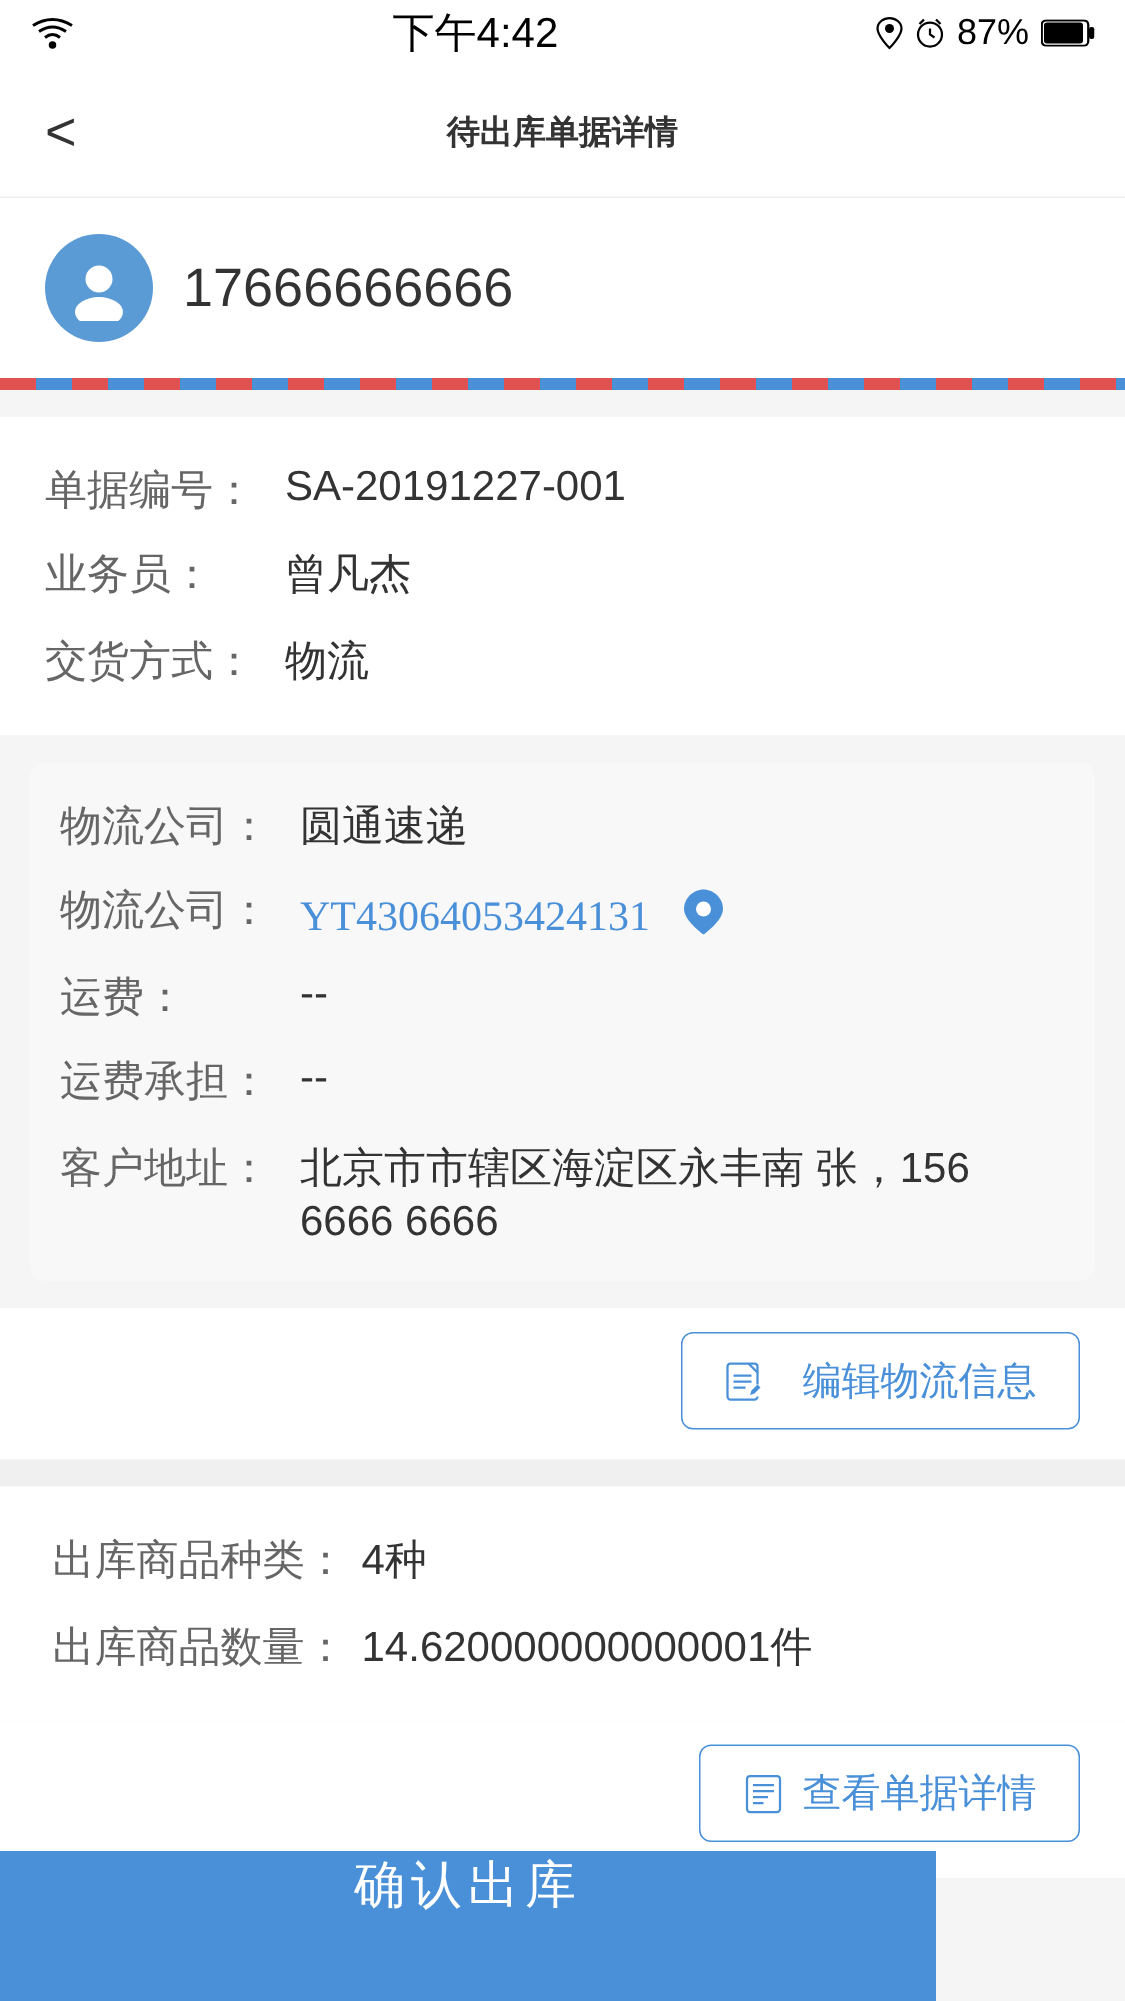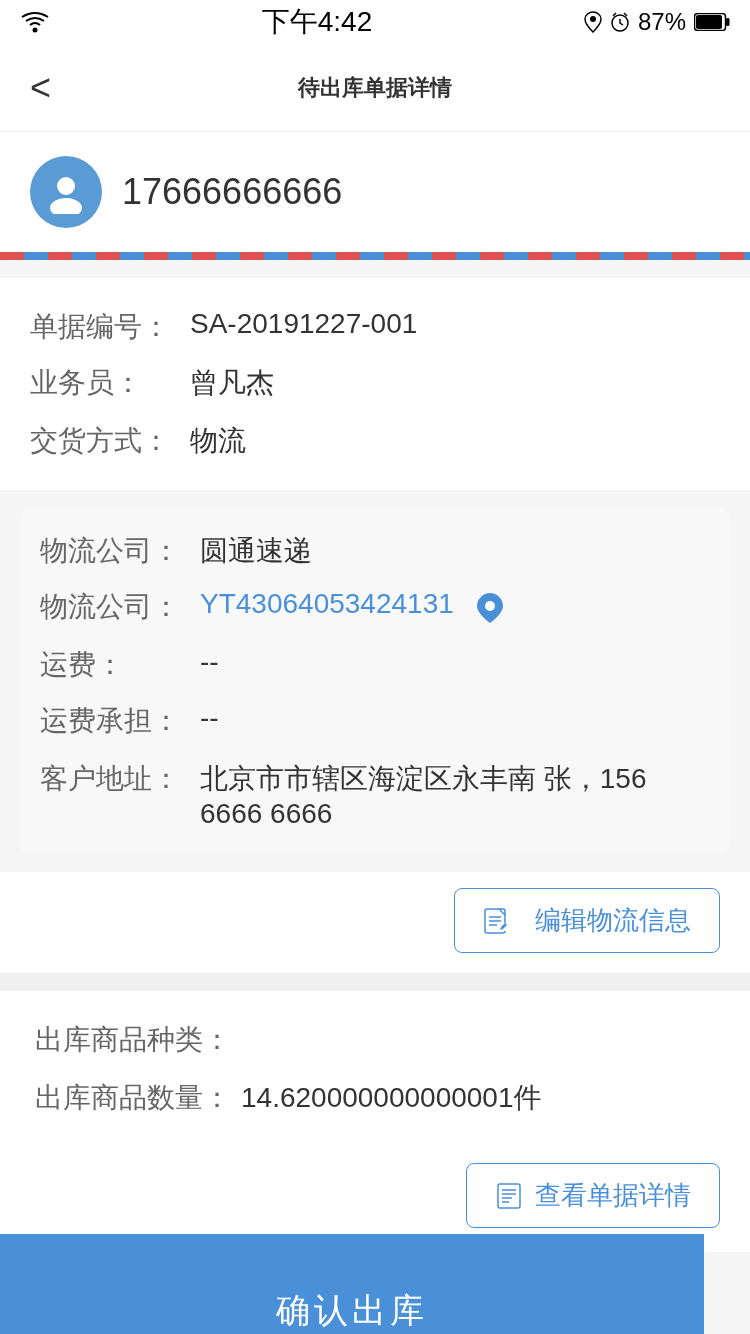--- a/index.html
+++ b/index.html
@@ -116,22 +116,23 @@
     
     .logistics-card {
       background: #f8f8f8;
       border-radius: 10px;
       margin: 18px 20px;
       padding: 24px 20px;
     }
     .logistics-card .info-row { font-size: 28px; }
     .tracking-row {
       display: flex;
-      align-items: flex-start;
+      align-items: flex-end;
       gap: 16px;
+      font-family: Liberation Serif, serif;
     }
     .location-icon {
       width: 40px;
       height: 40px;
       display: inline-flex;
       align-items: center;
       justify-content: center;
     }
 
     
@@ -185,25 +186,25 @@
       align-items: center;
       gap: 12px;
       cursor: pointer;
       background: #fff;
     }
 
     
     .confirm-bar {
       position: fixed;
       bottom: 0;
-      width: 704px;
+      width: 624px;
       height: 100px;
       background: #4a90d9;
       display: flex;
-      align-items: flex-end;
+      align-items: flex-start;
       justify-content: center;
       cursor: pointer;
     }
     .confirm-btn-label {
       color: #fff;
       font-size: 34px;
       font-weight: 500;
       letter-spacing: 4px;
     }
 
@@ -324,20 +325,21 @@
       </svg>
       <span>编辑物流信息</span>
     </button>
   </div>
 
   <div class="section-divider"></div>
 
   <div class="product-section">
     <div class="info-row">
       <span class="info-label">出库商品种类：</span>
+      <span class="info-value">4种</span>
     </div>
     <div class="info-row">
       <span class="info-label">出库商品数量：</span>
       <span class="info-value">14.620000000000001件</span>
     </div>
   </div>
 
   <div class="view-detail-btn-row">
     <button class="view-detail-btn">
       <svg width="28" height="28" viewBox="0 0 28 28">

